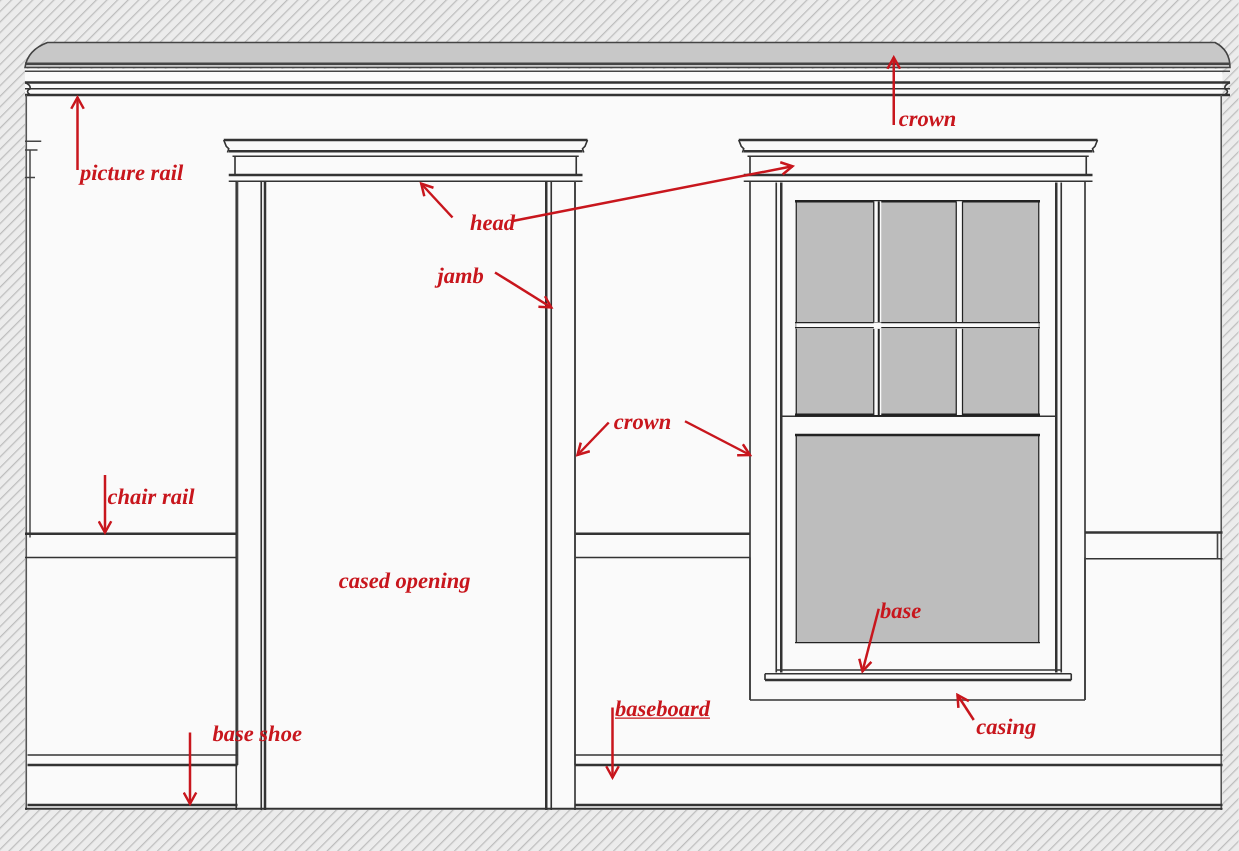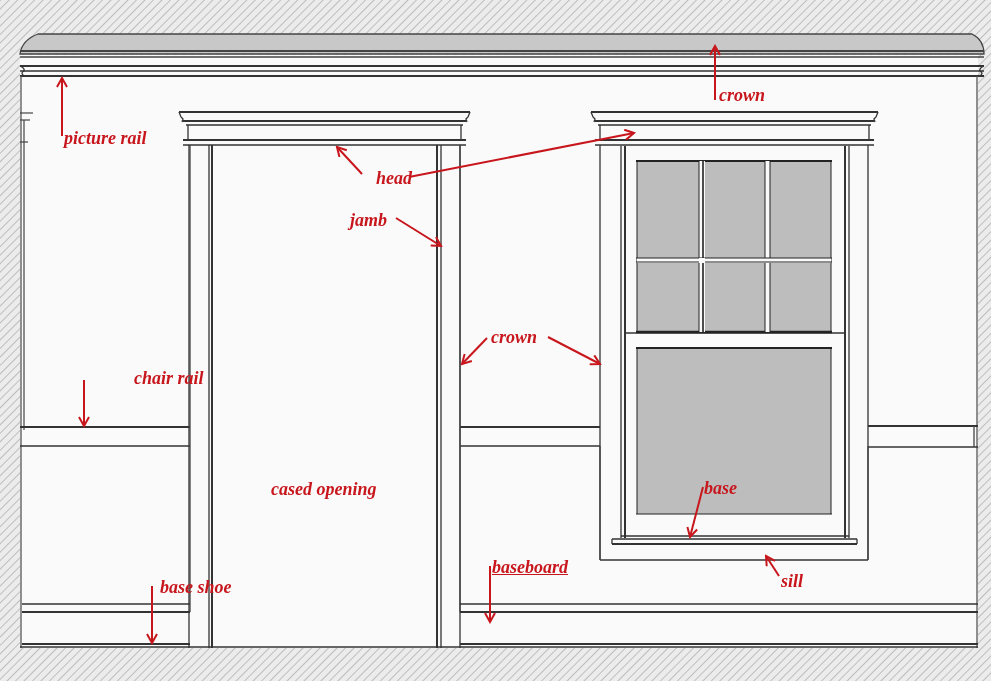--- a/index.html
+++ b/index.html
@@ -176,19 +176,19 @@
       <line x1="152" y1="586" x2="152" y2="643" marker-end="url(#ah)"></line>
       <line x1="490" y1="566" x2="490" y2="622" marker-end="url(#ah)"></line>
     </g>
   </svg>
 
   <span class="lbl" style="left:719px;top:86px;">crown</span>
   <span class="lbl" style="left:64px;top:129px;font-family:Liberation Serif, serif;">picture rail</span>
   <span class="lbl" style="left:376px;top:169px;">head</span>
   <span class="lbl" style="left:350px;top:211px;">jamb</span>
   <span class="lbl" style="left:491px;top:328px;">crown</span>
-  <span class="lbl" style="left:86px;top:369px;margin-left:48px;">chair rail</span>
-  <span class="lbl" style="left:271px;top:480px;">cased opening</span>
+  <span class="lbl" style="left:86px;top:388px;">chair rail</span>
+  <span class="lbl" style="left:271px;top:455px;">cased opening</span>
   <span class="lbl" style="left:704px;top:479px;">base</span>
-  <span class="lbl" style="left:781px;top:572px;">sill</span>
-  <span class="lbl" style="left:160px;top:578px;">base shoe</span>
+  <span class="lbl" style="left:781px;top:572px;">casing</span>
+  <span class="lbl" style="left:170px;top:578px;">base shoe</span>
   <span class="lbl" style="left:492px;top:558px;text-decoration:underline;">baseboard</span>
 </div>
 
 </body></html>

